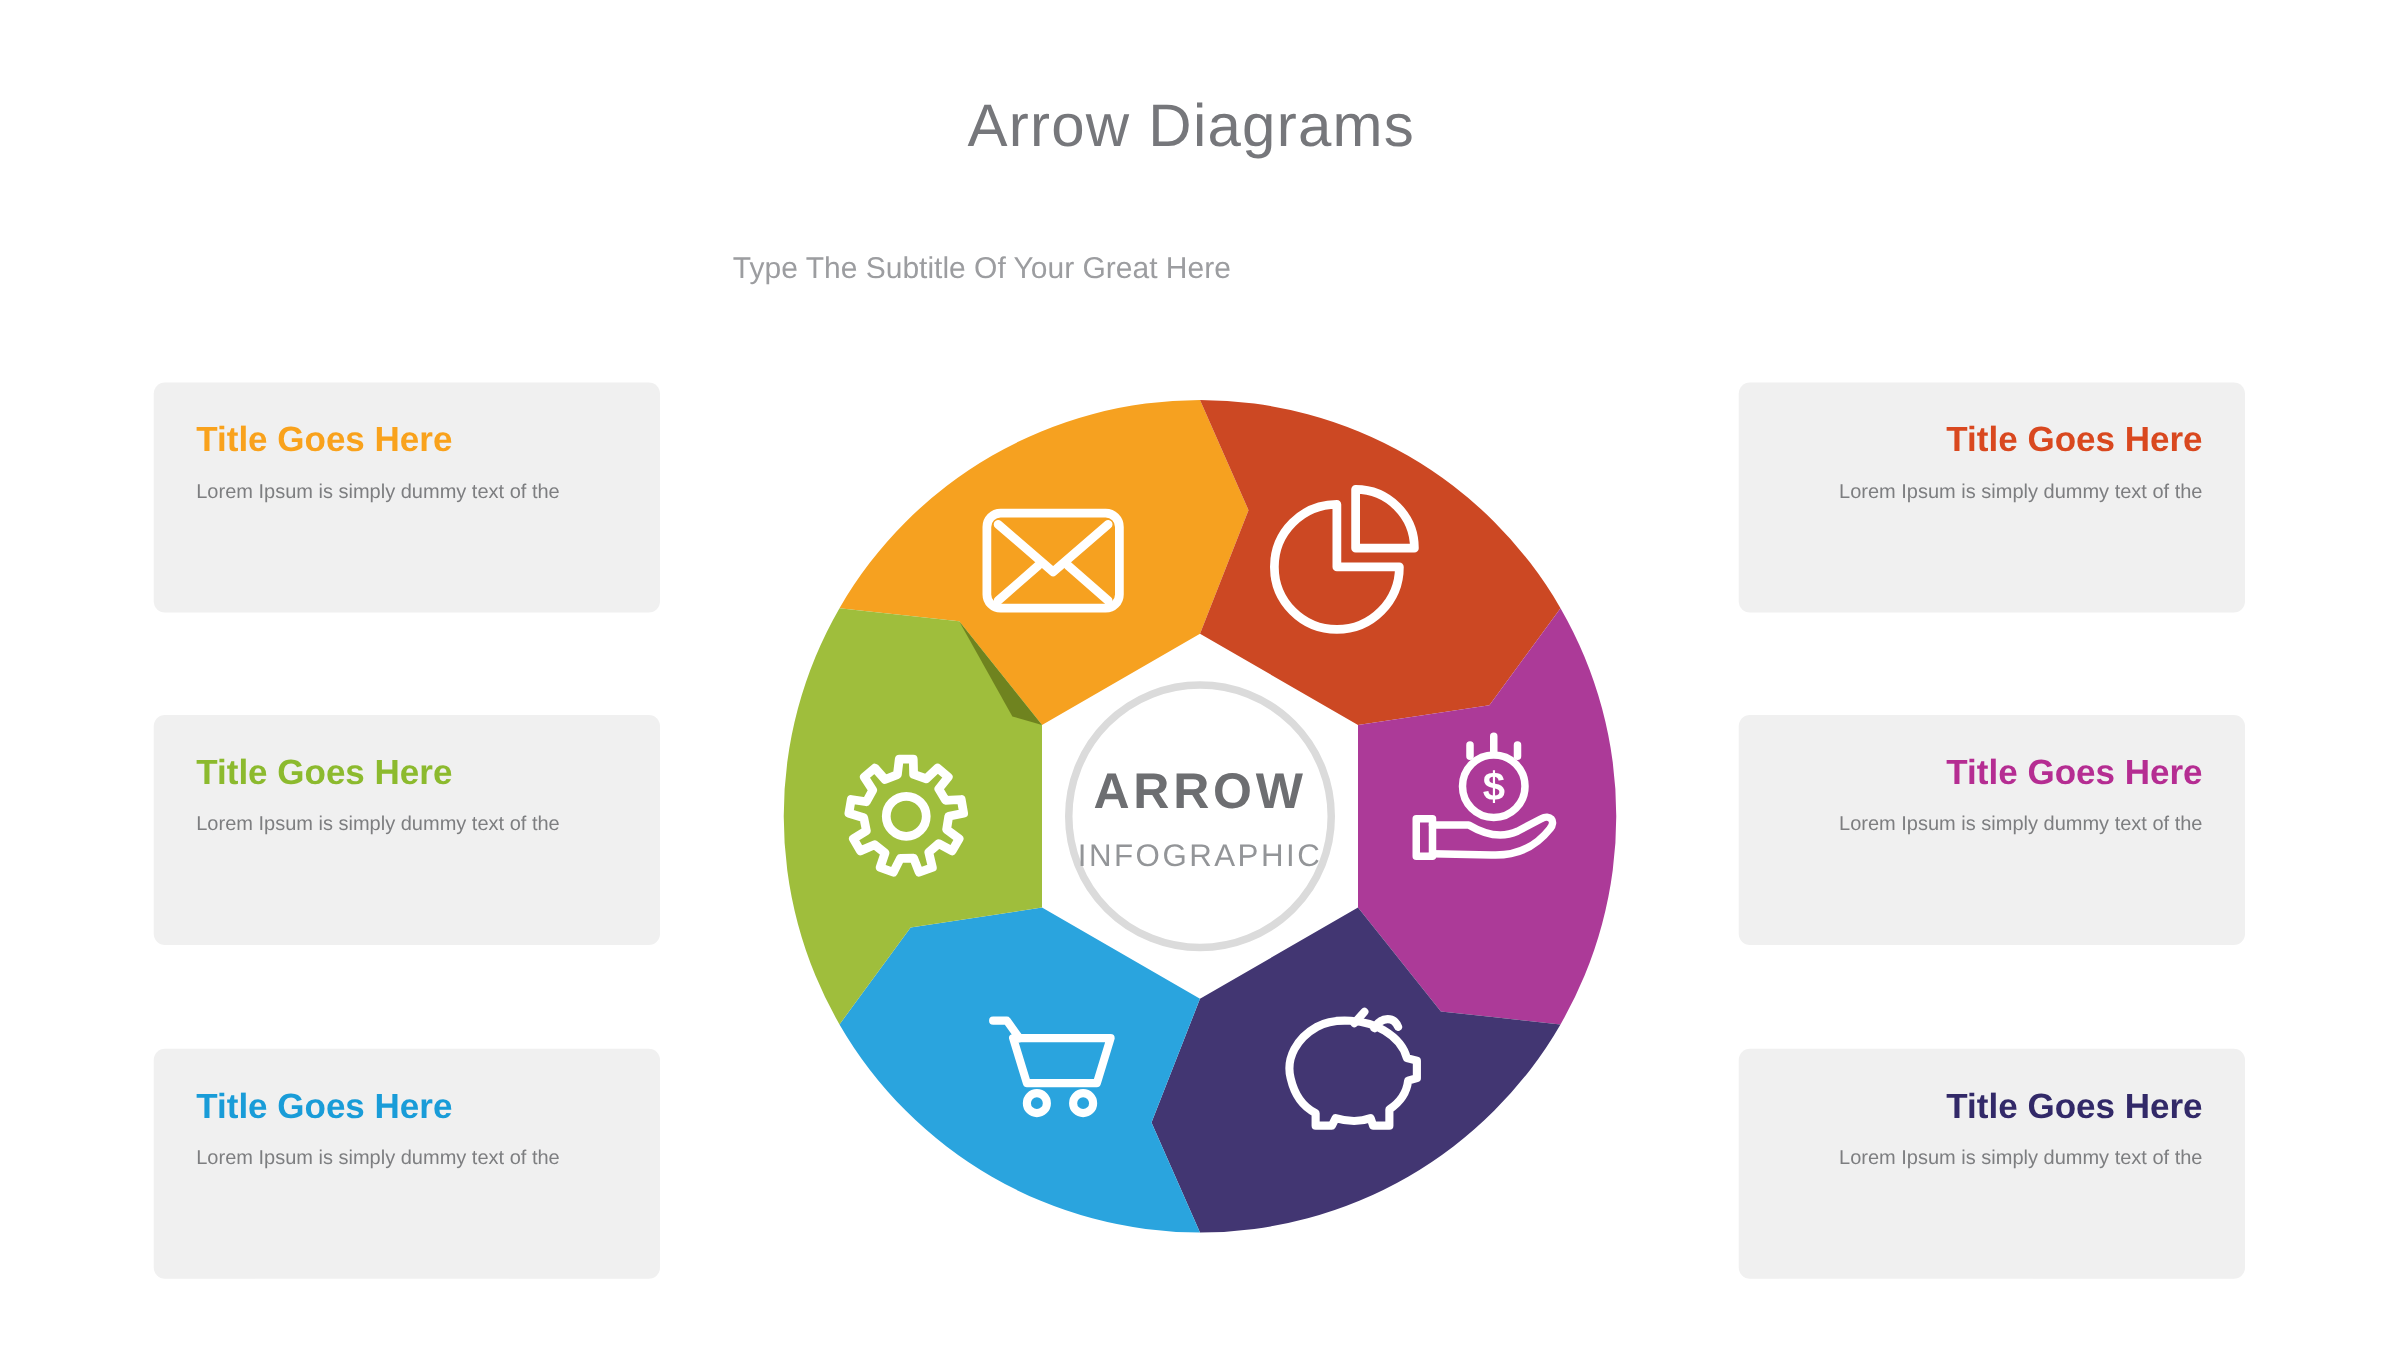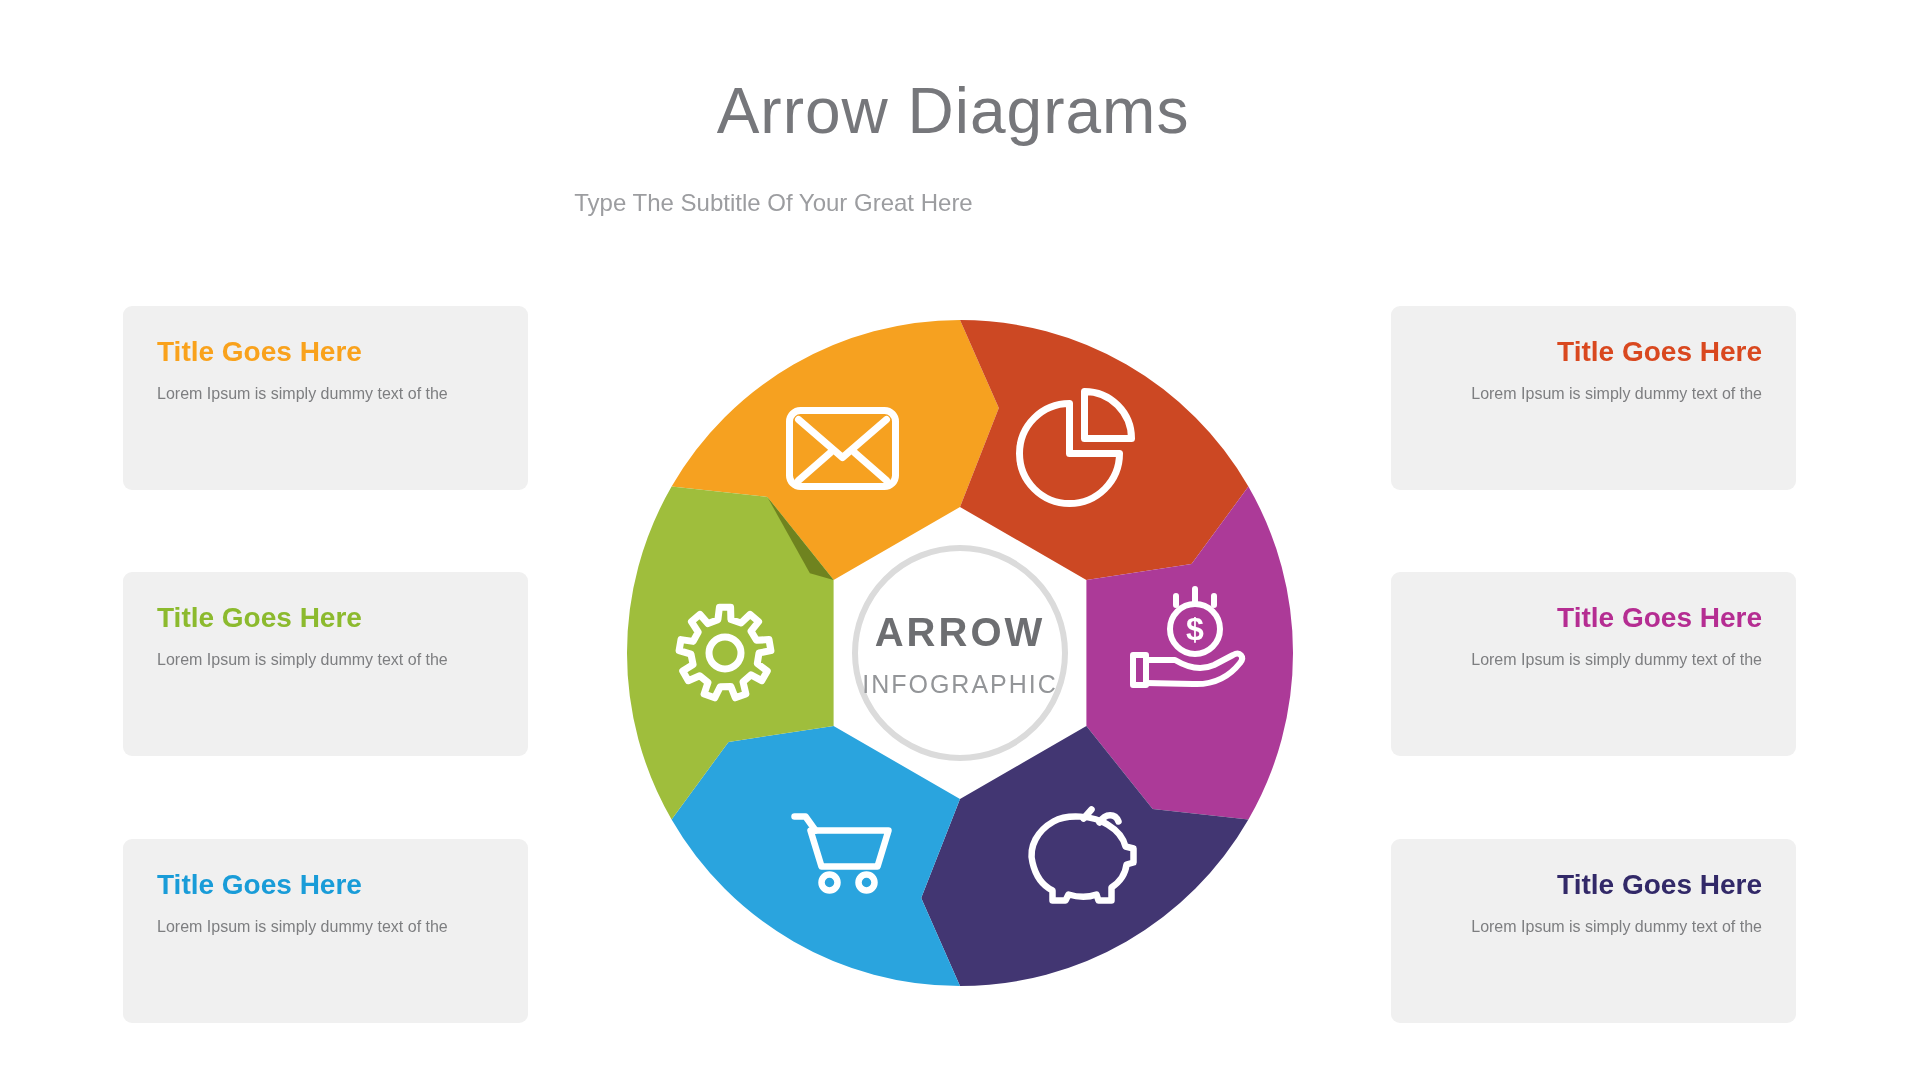--- a/index.html
+++ b/index.html
@@ -4,27 +4,27 @@
 <title>Arrow Diagrams</title>
 <style>
   html,body{margin:0;padding:0;}
   body{
     width:1920px;height:1080px;position:relative;overflow:hidden;
     background:#ffffff;
     font-family:"Liberation Sans", sans-serif;
   }
   .page-title{
     position:absolute;top:74px;left:0;width:1906px;
-    text-align:center;font-size:64px;font-weight:400;
+    text-align:center;font-size:48px;font-weight:400;
     color:#76777B;letter-spacing:1px;margin:0;
   }
   .page-subtitle{
     position:absolute;top:189px;left:0;width:1547px;
     text-align:center;font-size:24px;font-weight:400;
-    color:#9C9DA0;margin:0;
+    color:#9C9DA0;margin:12px;
   }
   .card{
     position:absolute;width:405px;height:184px;
     background:#F0F0F0;border-radius:9px;
     padding:30px 34px;box-sizing:border-box;
   }
   .card.right{text-align:right;}
   .card-title{display:block;font-size:28px;font-weight:bold;margin:0 0 8px 0;}
   .card-body{font-size:16px;color:#7D7E80;line-height:36px;margin:0;}
   .card.l1{left:123px;top:306px;}

